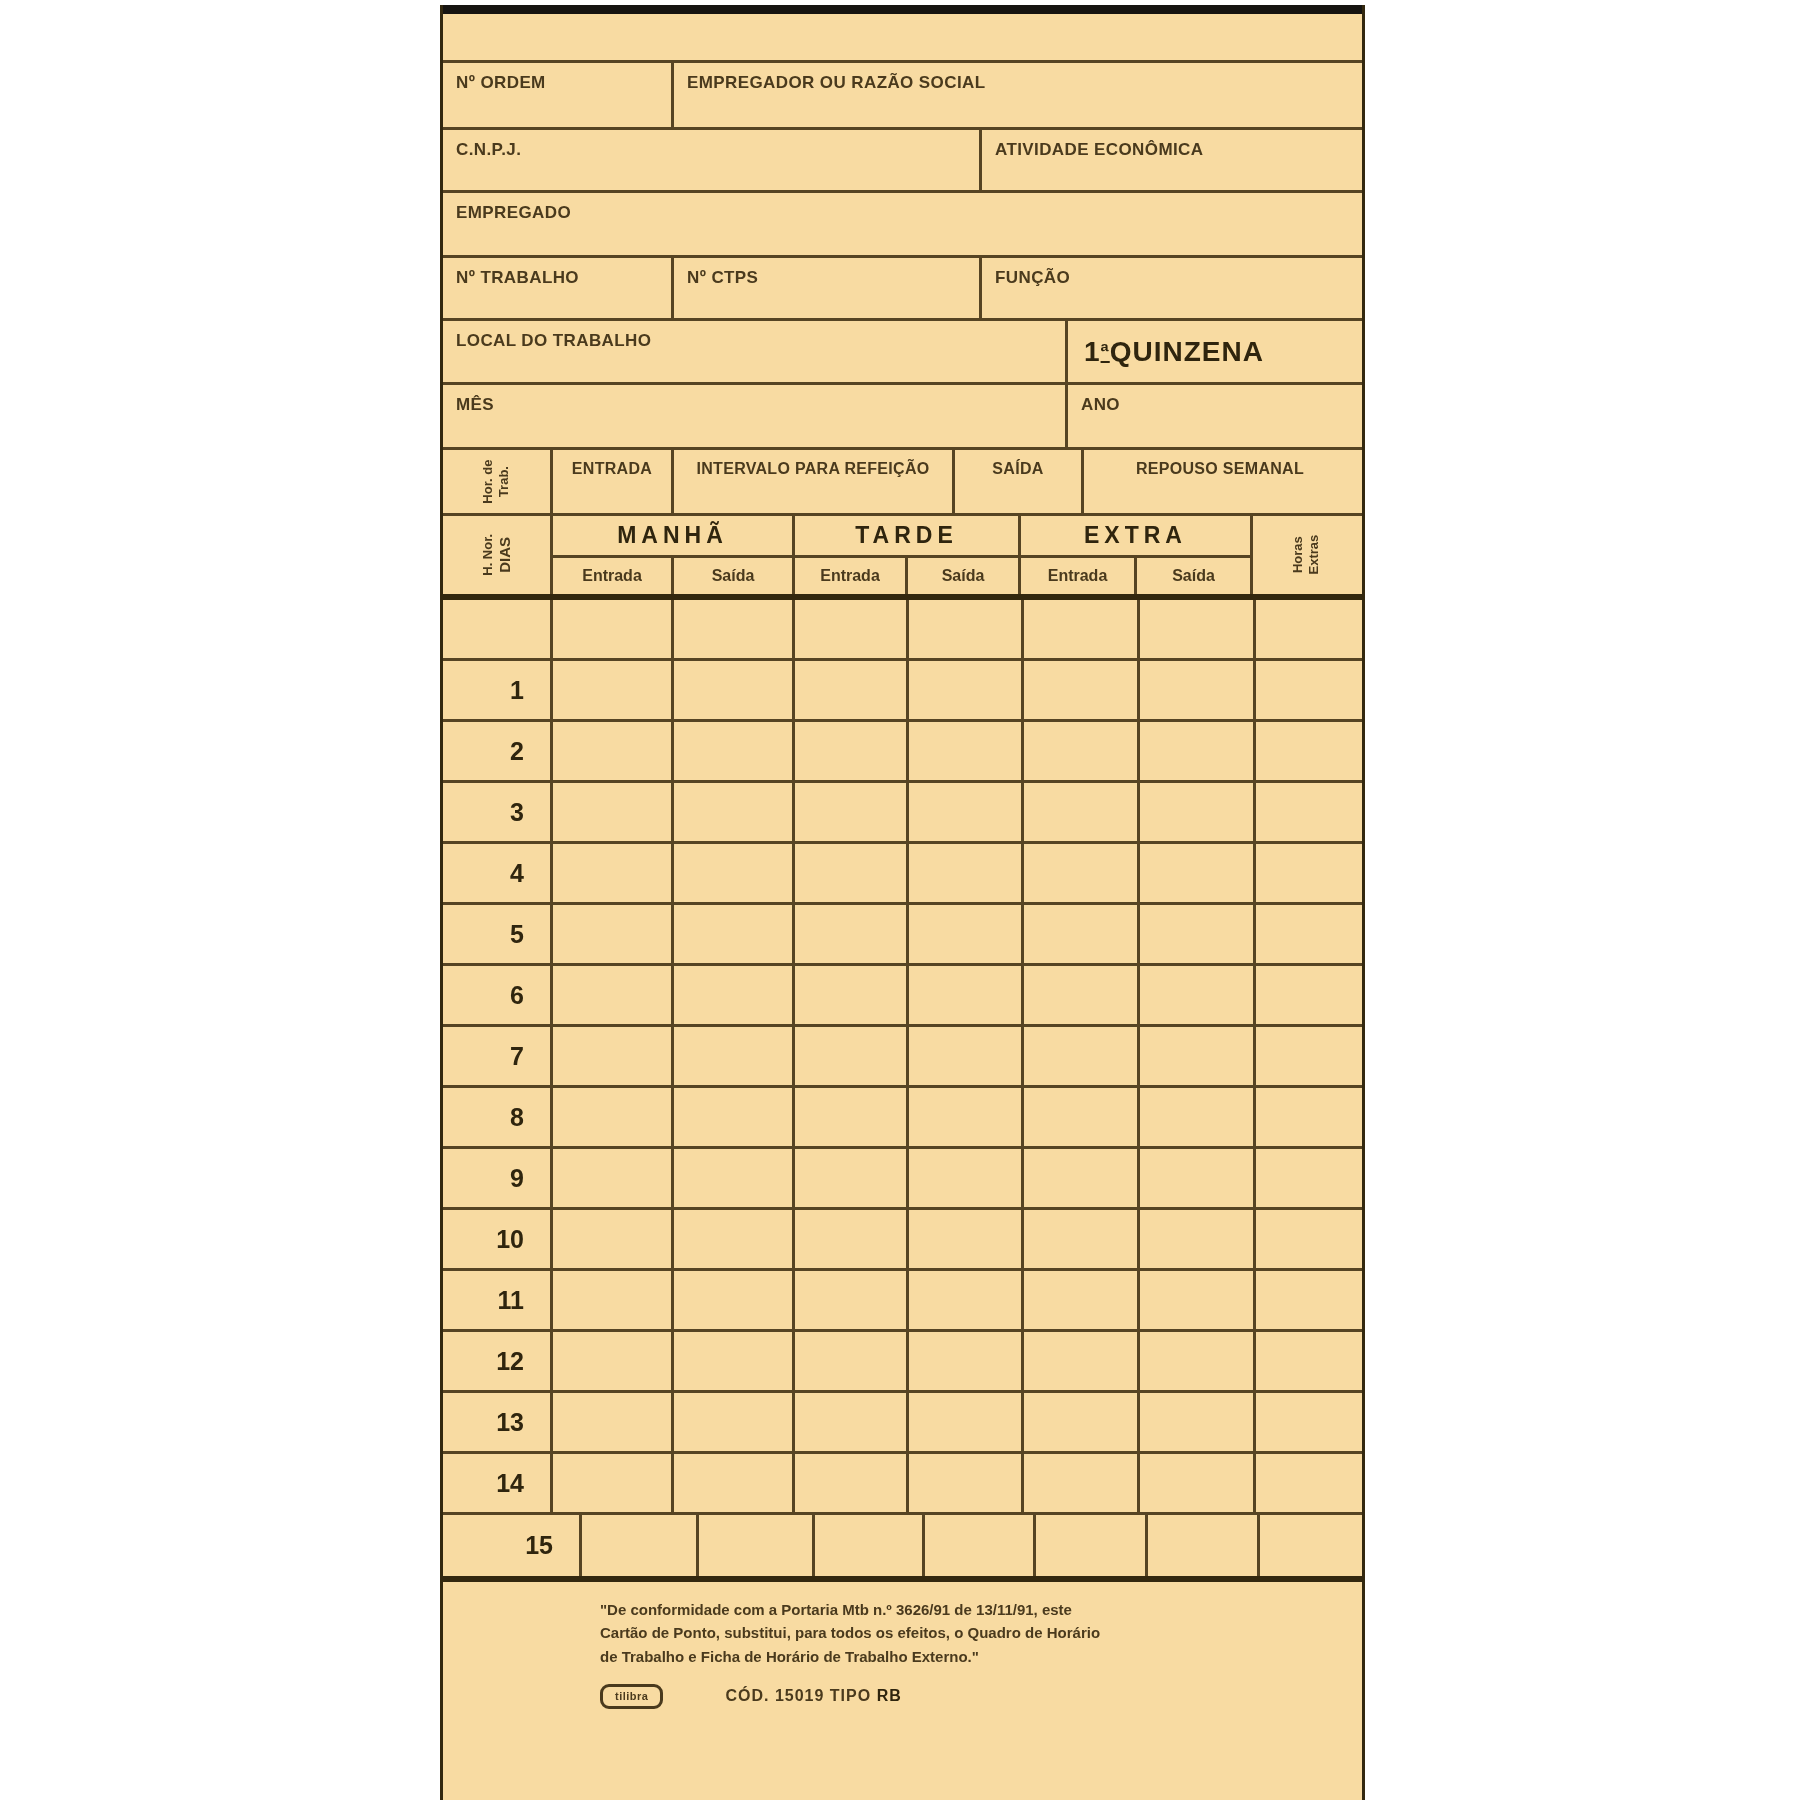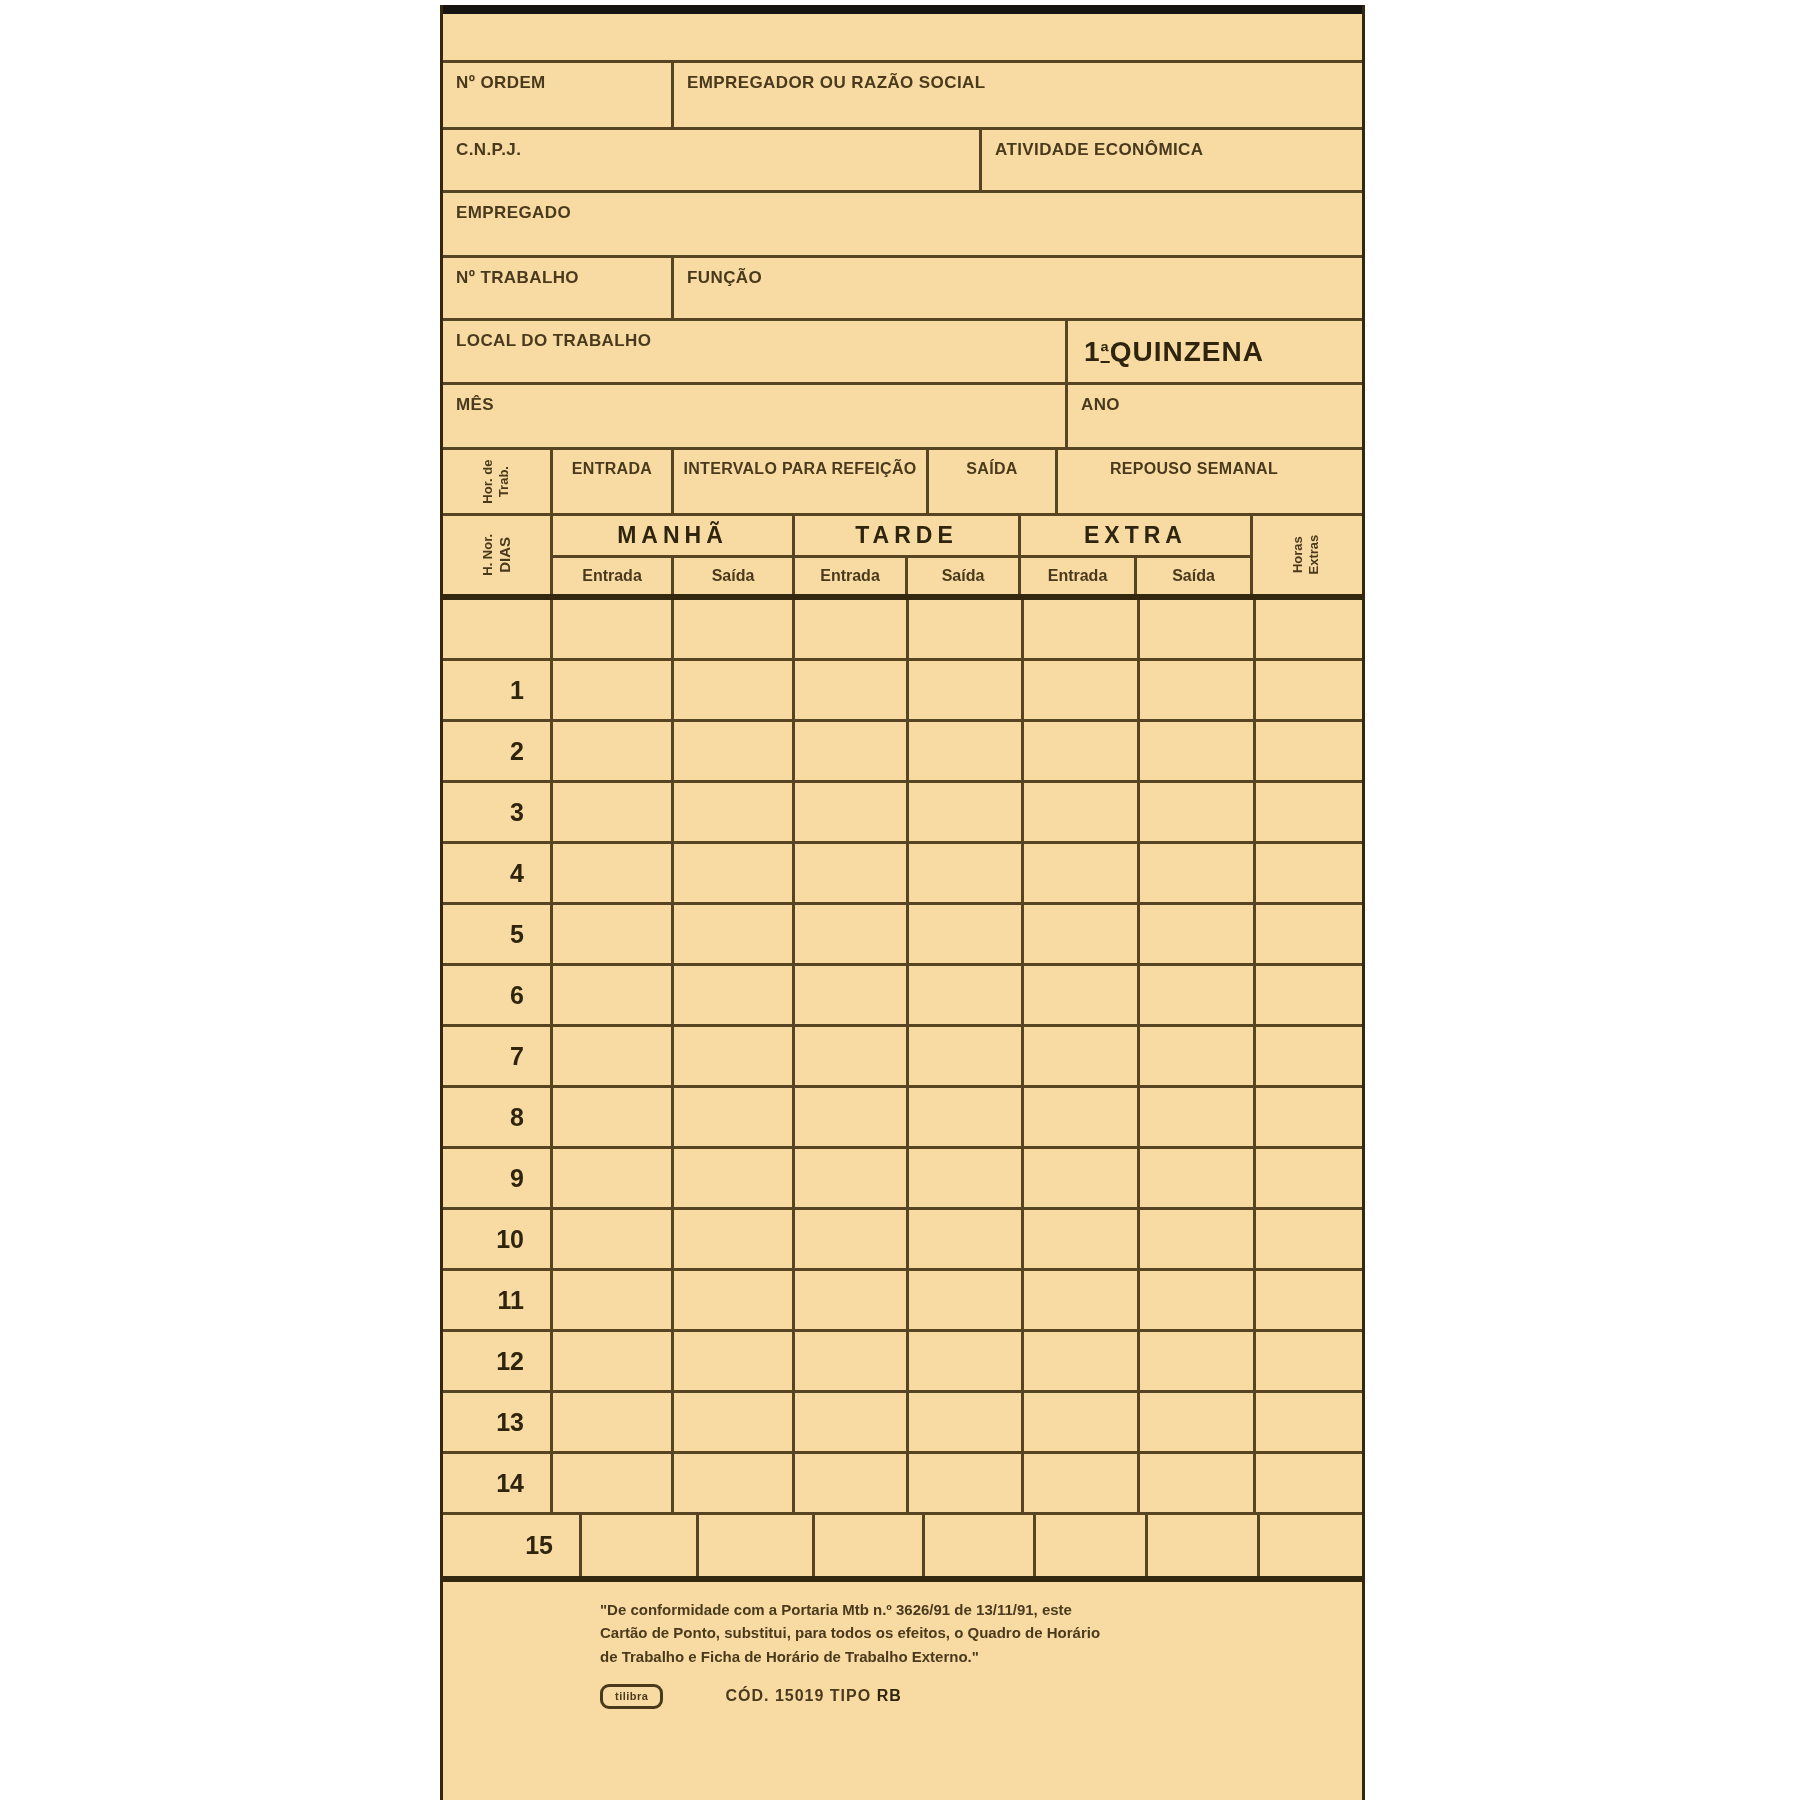--- a/index.html
+++ b/index.html
@@ -41,21 +41,21 @@
     font-size:16px;color:var(--text);font-weight:bold;}
   .sub.last{border-right:none;}
   
   .tbody{border-bottom:6px solid var(--thick);}
   .drow{display:flex;height:61px;border-bottom:3px solid var(--line);box-sizing:border-box;}
   .drow:last-child{border-bottom:none;margin-left:32px;}
   .daynum{display:flex;align-items:center;justify-content:flex-end;padding-right:26px;
     font-weight:bold;font-size:25px;color:var(--dark);}
   .c0{width:110px}.c1{width:121px}.c2{width:121px}.c3{width:114px}.c4{width:115px}
   .c5{width:116px}.c6{width:116px}.c7{width:106px;border-right:none}
-  .s0{width:110px}.s1{width:121px}.s2{width:255px}.s3{width:129px}.s4{width:272px;border-right:none}
+  .s0{width:110px}.s1{width:121px}.s2{width:281px}.s3{width:129px}.s4{width:272px;border-right:none}
   
   .footer{padding:16px 0 0 157px;}
   .note{width:505px;font-size:15px;line-height:1.55;color:var(--text);font-weight:bold;}
   .brandline{margin-top:16px;display:flex;align-items:center;}
   .brandbox{border:3px solid var(--text);border-radius:9px;padding:3px 12px 4px 12px;font-weight:bold;
     font-size:11px;color:var(--text);letter-spacing:.5px;}
   .codtext{margin-left:62px;font-size:16px;color:var(--text);letter-spacing:1px;font-weight:bold;}
   .codtext b{color:var(--dark);}
 </style>
 </head>
@@ -88,20 +88,23 @@
     <div class="row" style="height:65px">
       <div class="cell grow last">
         <div class="flabel">EMPREGADO</div>
       </div>
     </div>
 
     <div class="row" style="height:63px">
       <div class="cell" style="width:231px">
         <div class="flabel">Nº TRABALHO</div>
       </div>
+      <div class="cell" style="width:308px">
+        <div class="flabel">Nº CTPS</div>
+      </div>
       <div class="cell grow last">
         <div class="flabel">FUNÇÃO</div>
       </div>
     </div>
 
     <div class="row" style="height:64px">
       <div class="cell" style="width:625px">
         <div class="flabel">LOCAL DO TRABALHO</div>
       </div>
       <div class="cell grow last quinz">

